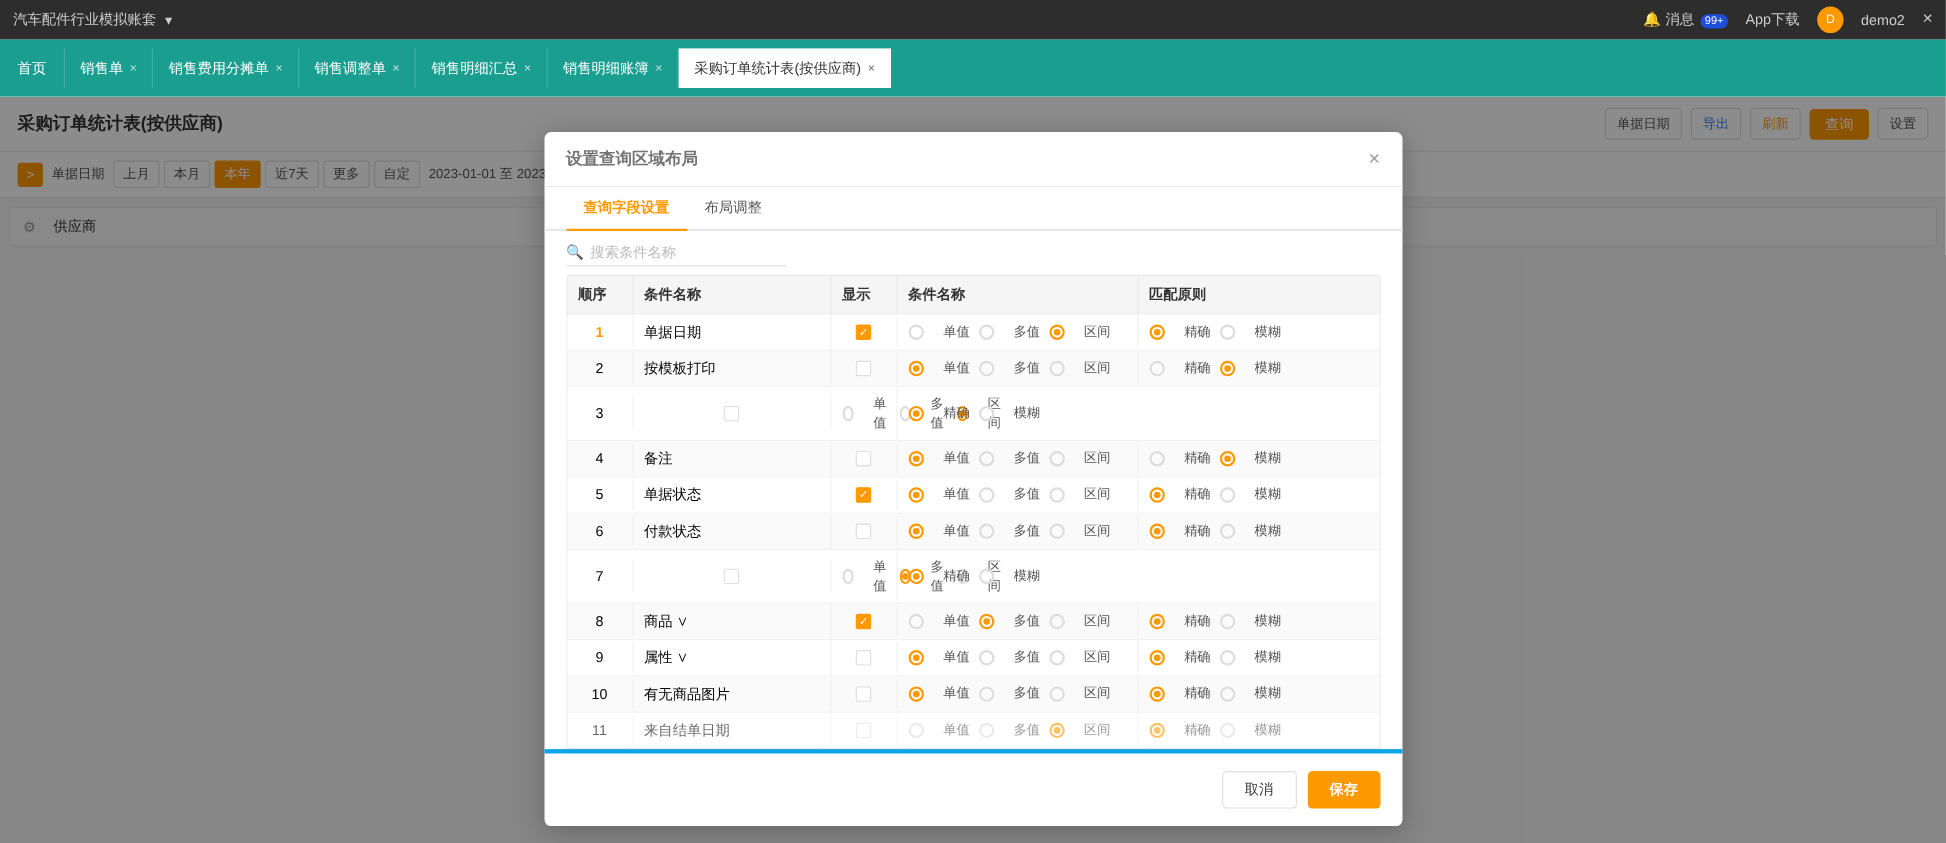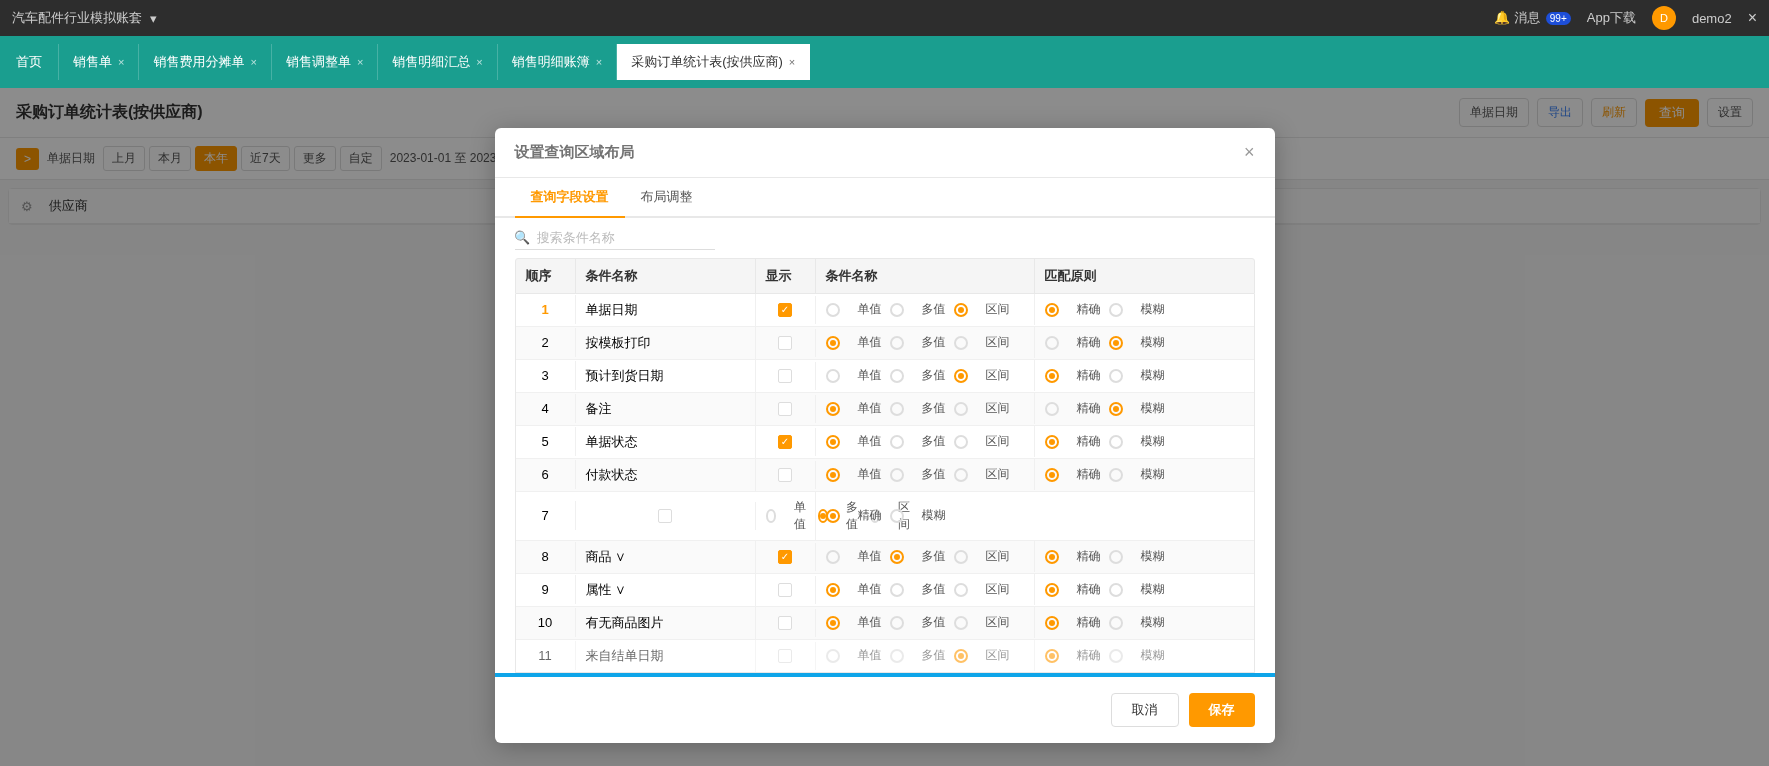--- a/index.html
+++ b/index.html
@@ -448,21 +448,20 @@
                     <span class="radio-label">模糊</span>
                   </label>
               </div>
             </div>
           </div>
 
           <div class="dt-row">
             <div class="dt-cell center">
                 <span>3</span>
               </div>
-            <div class="dt-cell">预计到货日期</div>
             <div class="dt-cell center">
               <div class="cb-wrap">
                   <div class="cb-box"></div>
                 </div>
             </div>
             <div class="dt-cell">
               <div class="radio-group">
                 <label class="radio-item">
                     <div class="radio-circle"></div>
                     <span class="radio-label">单值</span>

